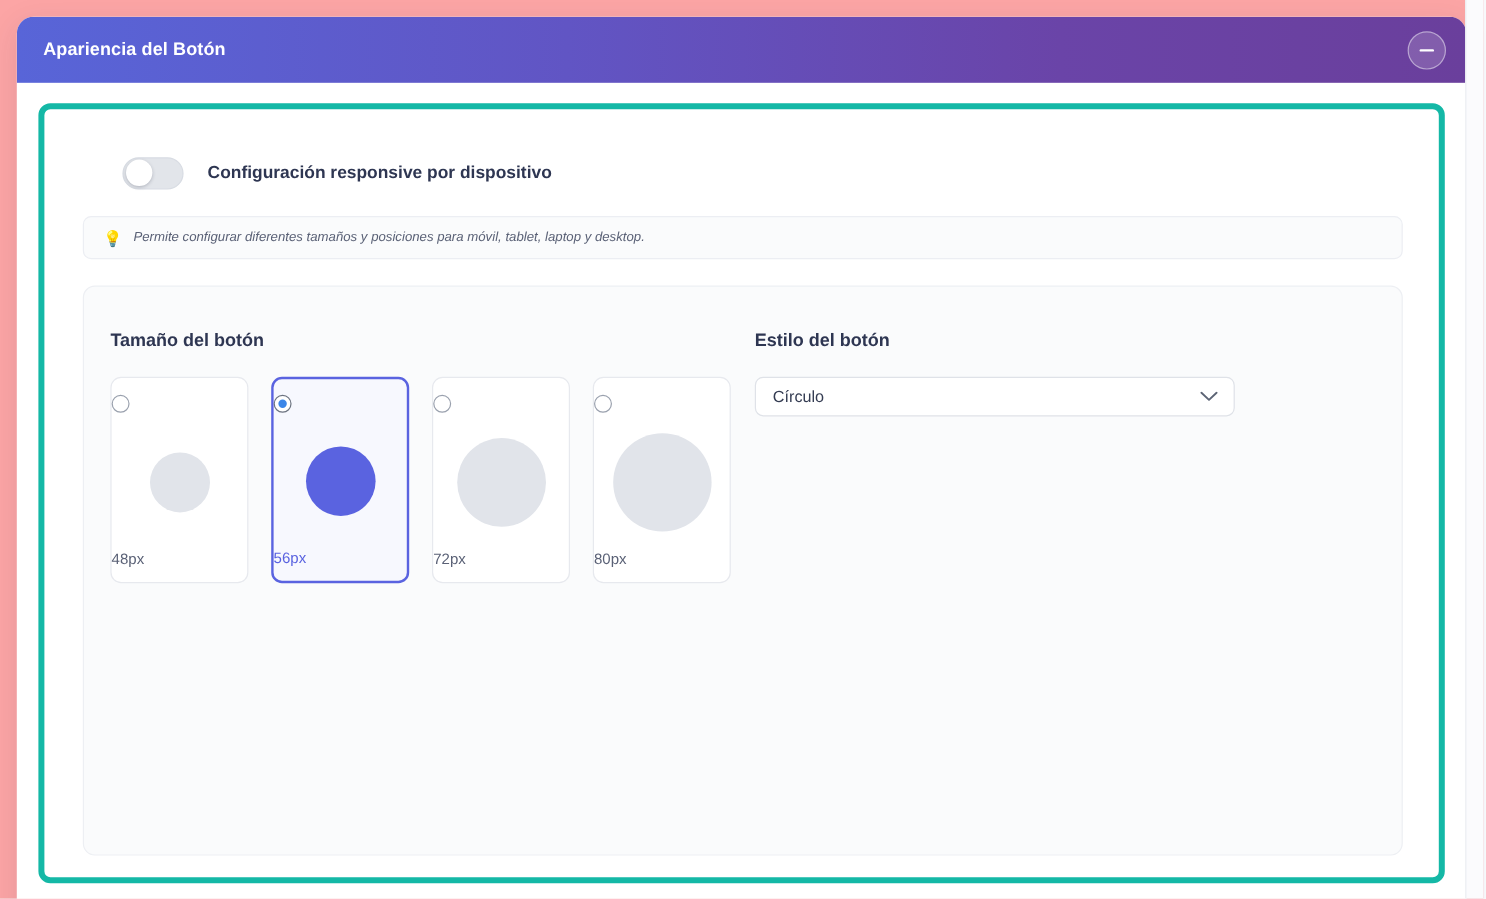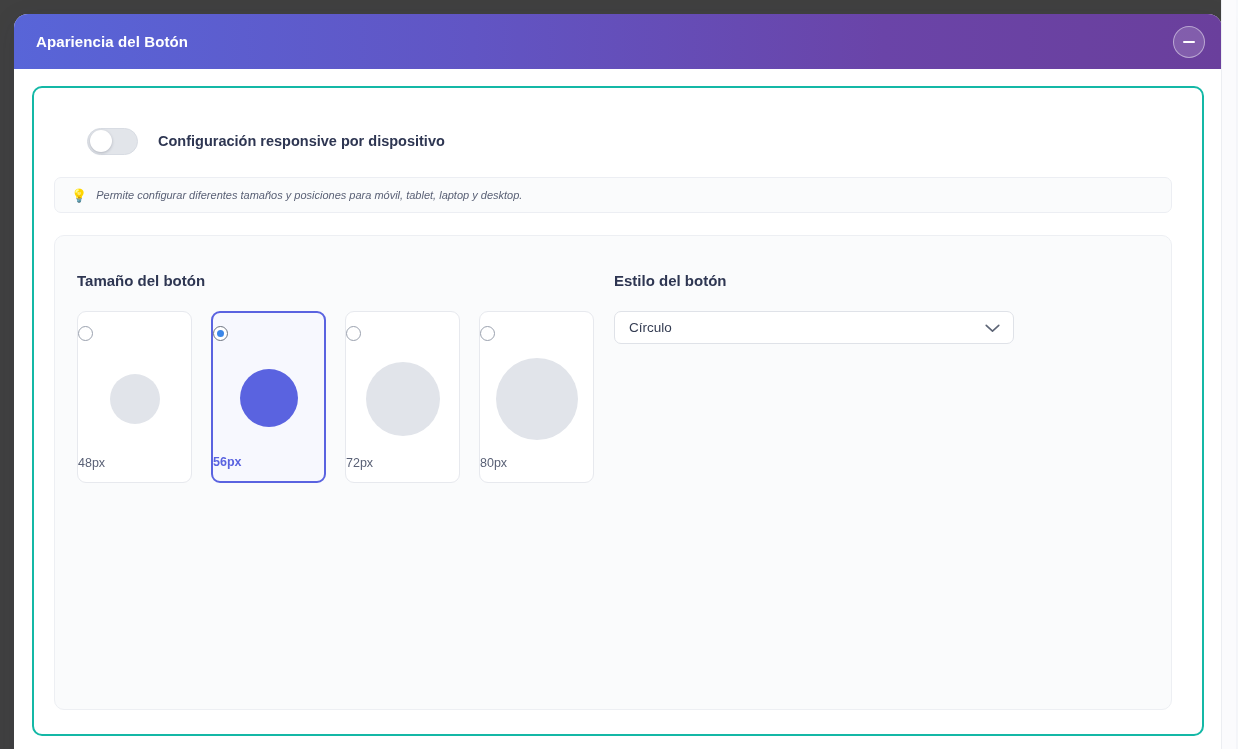--- a/index.html
+++ b/index.html
@@ -12,21 +12,21 @@
     overflow: hidden;
     background: #f7f8fb;
     font-family: "Liberation Sans", "DejaVu Sans", sans-serif;
   }
 
   
   .page {
     position: relative;
     width: 1236px;
     height: 749px;
-    background: #404040;
+    background: #fca5a5;
   }
 
   
   .page-scrollbar {
     position: absolute;
     top: 0;
     right: 0;
     width: 15px;
     height: 749px;
     background: #fbfbfd;
@@ -91,24 +91,24 @@
     background: #ffffff;
   }
 
   
   .modal-body {
     padding: 17px 18px 0 18px;
     height: 705px;
   }
 
   .panel {
-    border: 2px solid #14b8a6;
+    border: 5px solid #14b8a6;
     border-radius: 10px;
     height: 650px;
-    padding: 22px 30px 0 20px;
+    padding: 22px 30px 0 32px;
     background: #ffffff;
     position: relative;
   }
 
   
   .toggle-row {
     display: flex;
     align-items: center;
     gap: 20px;
     padding: 8px 2px 0 33px;
@@ -234,21 +234,21 @@
     border-radius: 50%;
     background: #e1e4ea;
   }
   .size-card.selected .preview-circle { background: #5a63e0; }
 
   .size-label {
     font-size: 12.5px;
     color: #5a6176;
     padding-bottom: 12px;
   }
-  .size-card.selected .size-label { color: #5a63e0; font-weight: bold; }
+  .size-card.selected .size-label { color: #5a63e0; }
 
   
   .select-box {
     margin-top: 16px;
     width: 400px;
     height: 33px;
     border: 1px solid #dfe2e8;
     border-radius: 7px;
     background: #ffffff;
     display: flex;

